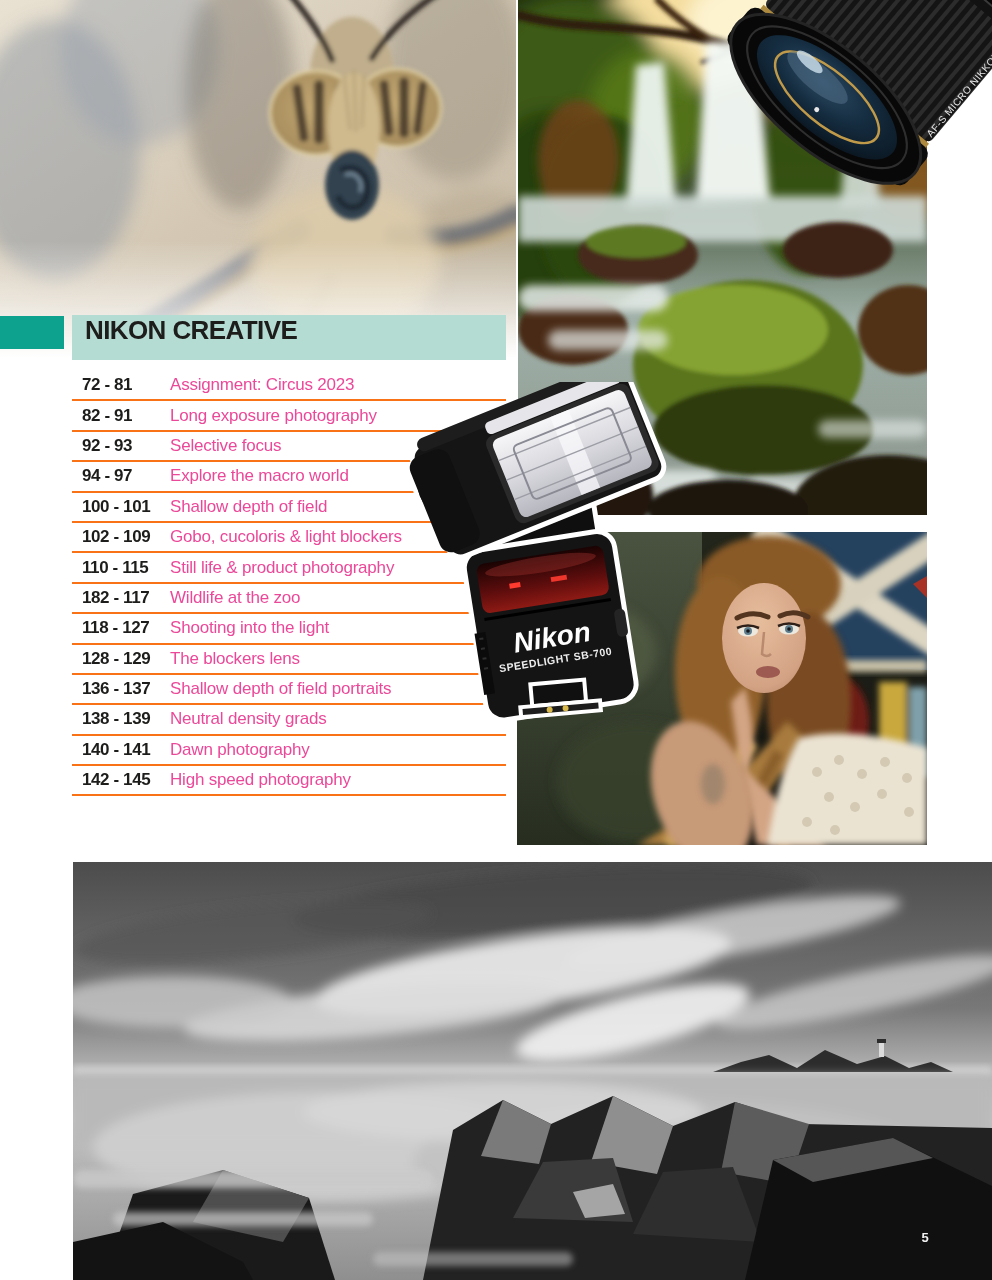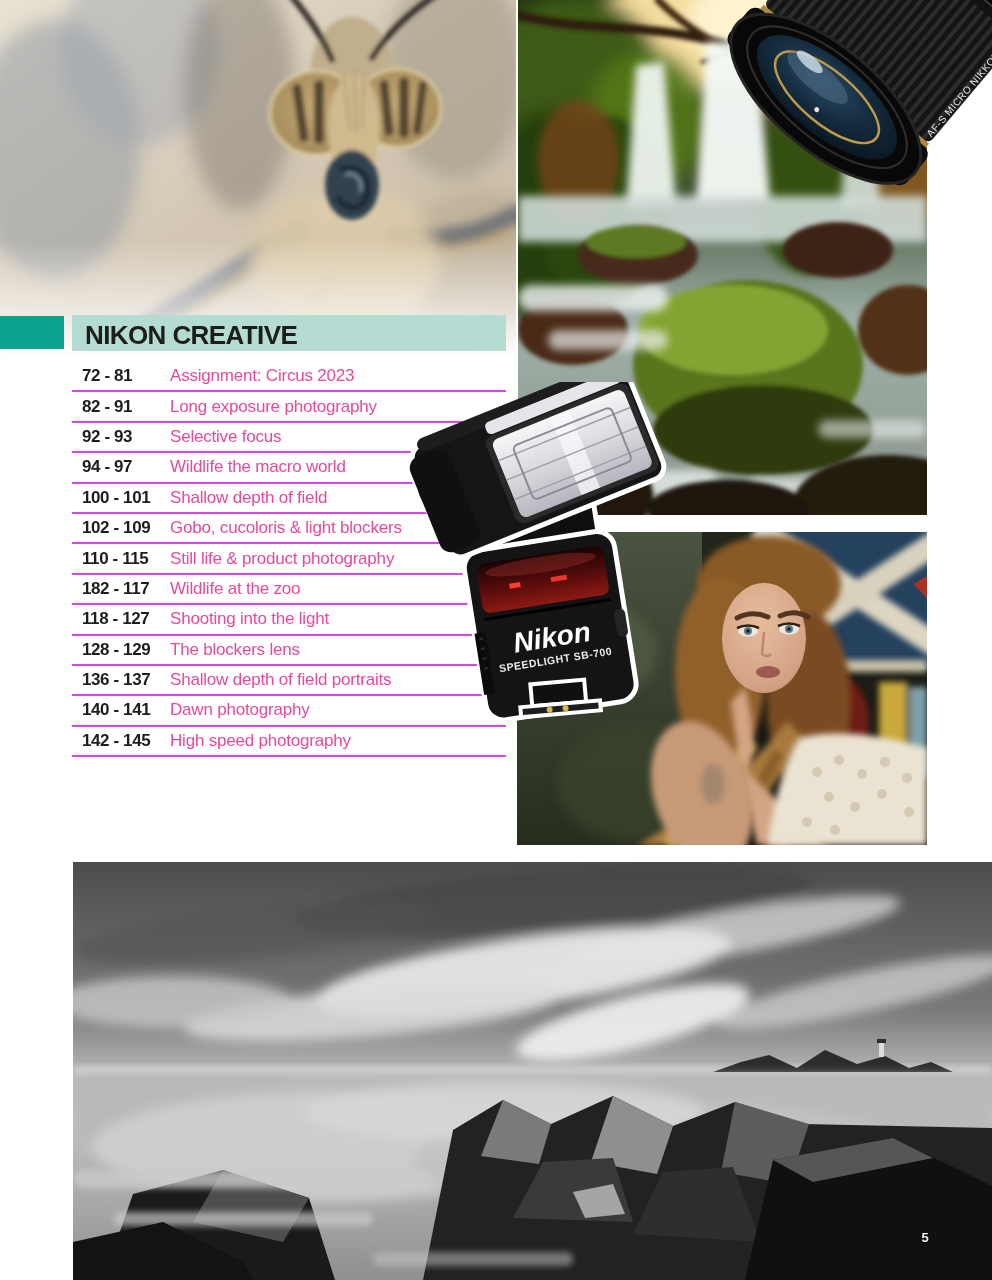--- a/index.html
+++ b/index.html
@@ -13,30 +13,30 @@
   #photo-waterfall{left:518px;top:0;width:409px;height:515px;z-index:1;}
   #lens-overlay{left:700px;top:0;width:292px;height:320px;z-index:3;}
   #photo-portrait{left:517px;top:532px;width:410px;height:313px;z-index:2;}
   #photo-bw{left:73px;top:862px;width:919px;height:418px;z-index:1;}
   #flash-overlay{left:408px;top:382px;width:280px;height:345px;z-index:5;}
   svg{display:block;width:100%;height:100%;}
   
   #contents{left:72px;top:315px;width:434px;z-index:2;}
   #accent-tab{position:absolute;left:-72px;top:1px;width:64px;height:33px;background:#0CA28D;}
   #section-header{
-    background:#B5DCD3;height:36px;display:flex;align-items:flex-end;
+    background:#B5DCD3;height:45px;display:flex;align-items:flex-start;
     padding-left:13px;box-sizing:border-box;
   }
   #section-header span{
     font-size:26px;font-weight:bold;color:#1d1d1b;letter-spacing:-0.6px;
   }
   #toc-rows{margin-top:11px;}
   .row{
     display:flex;align-items:center;height:30.4px;box-sizing:border-box;
-    border-bottom:2px solid #d946ef;
+    border-bottom:2px solid #f97316;
   }
   .pages{
     width:88px;flex:0 0 88px;padding-left:10px;font-size:17px;font-weight:bold;
     color:#1d1d1b;letter-spacing:-0.4px;white-space:nowrap;
   }
   .title{font-size:17px;color:#ec4899;letter-spacing:-0.2px;white-space:nowrap;}
   
   #page-number{
     left:913px;top:1230px;width:24px;text-align:center;z-index:6;
     color:#f0f0f0;font-size:13px;font-weight:bold;
@@ -271,21 +271,21 @@
     <div class="row">
         <span class="pages">82 - 91</span>
         <span class="title">Long exposure photography</span>
       </div>
     <div class="row">
         <span class="pages">92 - 93</span>
         <span class="title">Selective focus</span>
       </div>
     <div class="row">
         <span class="pages">94 - 97</span>
-        <span class="title">Wildlife the macro world</span>
+        <span class="title">Explore the macro world</span>
       </div>
     <div class="row">
         <span class="pages">100 - 101</span>
         <span class="title">Shallow depth of field</span>
       </div>
     <div class="row">
         <span class="pages">102 - 109</span>
         <span class="title">Gobo, cucoloris &amp; light blockers</span>
       </div>
     <div class="row">
@@ -300,20 +300,24 @@
         <span class="pages">118 - 127</span>
         <span class="title">Shooting into the light</span>
       </div>
     <div class="row">
         <span class="pages">128 - 129</span>
         <span class="title">The blockers lens</span>
       </div>
     <div class="row">
         <span class="pages">136 - 137</span>
         <span class="title">Shallow depth of field portraits</span>
+      </div>
+    <div class="row">
+        <span class="pages">138 - 139</span>
+        <span class="title">Neutral density grads</span>
       </div>
     <div class="row">
         <span class="pages">140 - 141</span>
         <span class="title">Dawn photography</span>
       </div>
     <div class="row">
         <span class="pages">142 - 145</span>
         <span class="title">High speed photography</span>
       </div>
   </div>

